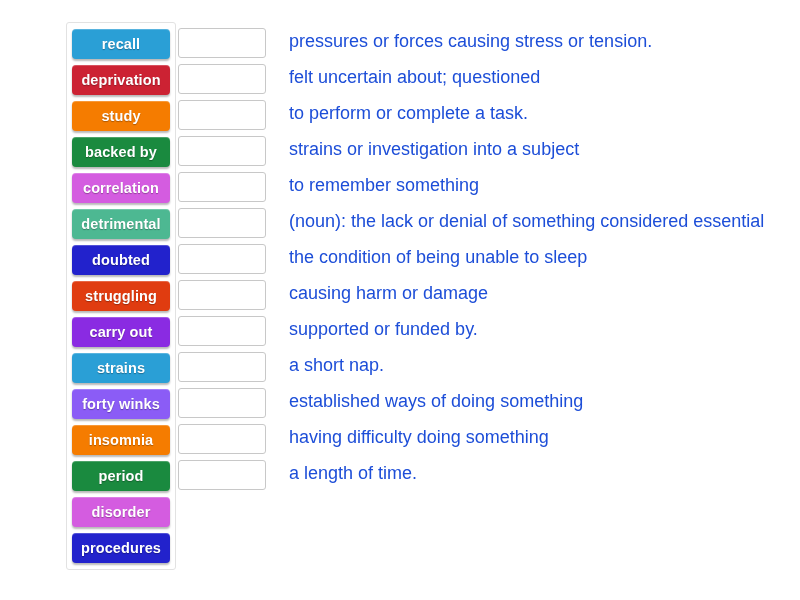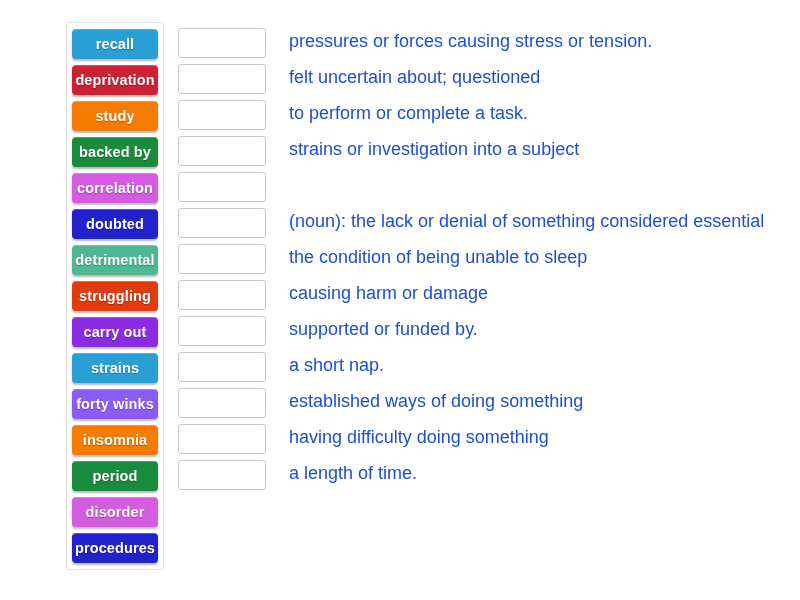--- a/index.html
+++ b/index.html
@@ -17,21 +17,21 @@
     position: relative;
     width: 800px;
     height: 600px;
   }
 
   
   .tile-tray {
     position: absolute;
     left: 66px;
     top: 22px;
-    width: 98px;
+    width: 110px;
     padding: 6px 5px 6px 5px;
     box-sizing: border-box;
     border: 1px solid #e2e2e2;
     border-radius: 3px;
     background: #ffffff;
     display: flex;
     flex-direction: column;
     gap: 6px;
   }
   .tile {
@@ -87,22 +87,22 @@
 <body>
 
 <div id="app">
 
   <div class="tile-tray" id="tile-tray">
       <div class="tile" style="background: rgb(42, 159, 214);">recall</div>
       <div class="tile" style="background: rgb(204, 34, 51);">deprivation</div>
       <div class="tile" style="background: rgb(245, 124, 0);">study</div>
       <div class="tile" style="background: rgb(26, 138, 63);">backed by</div>
       <div class="tile" style="background: rgb(212, 92, 224);">correlation</div>
+      <div class="tile" style="background: rgb(77, 184, 146);">detrimental</div>
       <div class="tile" style="background: rgb(34, 34, 204);">doubted</div>
-      <div class="tile" style="background: rgb(77, 184, 146);">detrimental</div>
       <div class="tile" style="background: rgb(224, 60, 16);">struggling</div>
       <div class="tile" style="background: rgb(138, 43, 226);">carry out</div>
       <div class="tile" style="background: rgb(42, 159, 214);">strains</div>
       <div class="tile" style="background: #8b5cf6;">forty winks</div>
       <div class="tile" style="background: rgb(245, 124, 0);">insomnia</div>
       <div class="tile" style="background: rgb(26, 138, 63);">period</div>
       <div class="tile" style="background: rgb(212, 92, 224);">disorder</div>
       <div class="tile" style="background: rgb(34, 34, 204);">procedures</div>
     </div>
 
@@ -118,20 +118,21 @@
       <div class="row">
         <div class="dropbox"></div>
         <div class="definition">to perform or complete a task.</div>
       </div>
       <div class="row">
         <div class="dropbox"></div>
         <div class="definition">strains or investigation into a subject</div>
       </div>
       <div class="row">
         <div class="dropbox"></div>
+        <div class="definition">to remember something</div>
       </div>
       <div class="row">
         <div class="dropbox"></div>
         <div class="definition">(noun): the lack or denial of something considered essential</div>
       </div>
       <div class="row">
         <div class="dropbox"></div>
         <div class="definition">the condition of being unable to sleep</div>
       </div>
       <div class="row">

